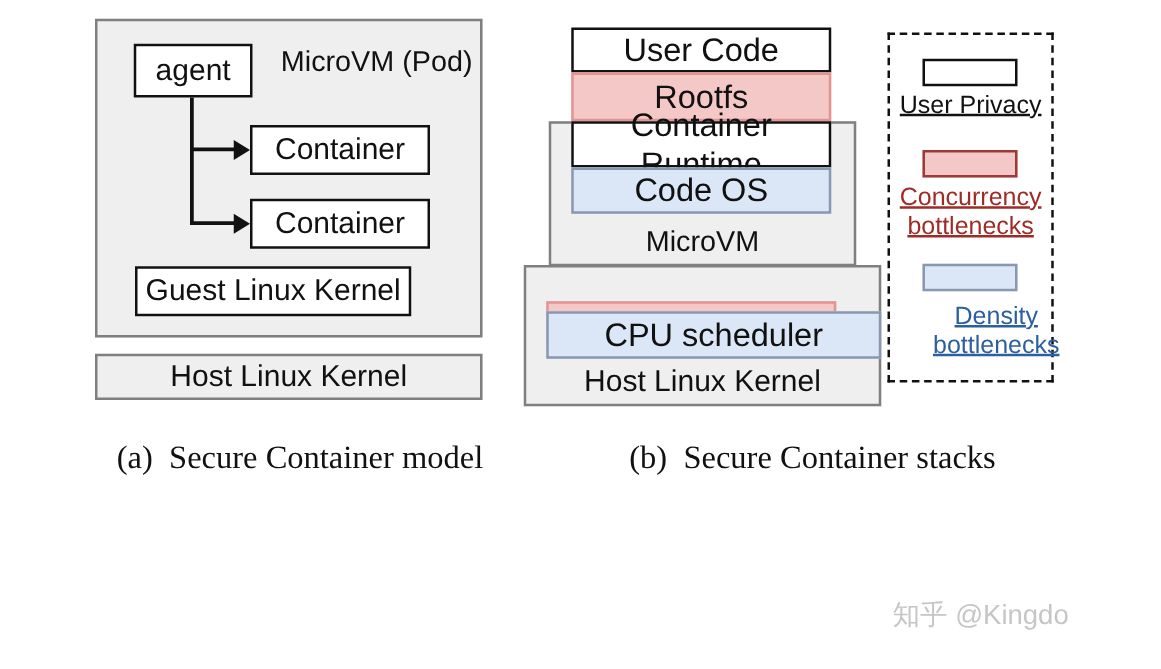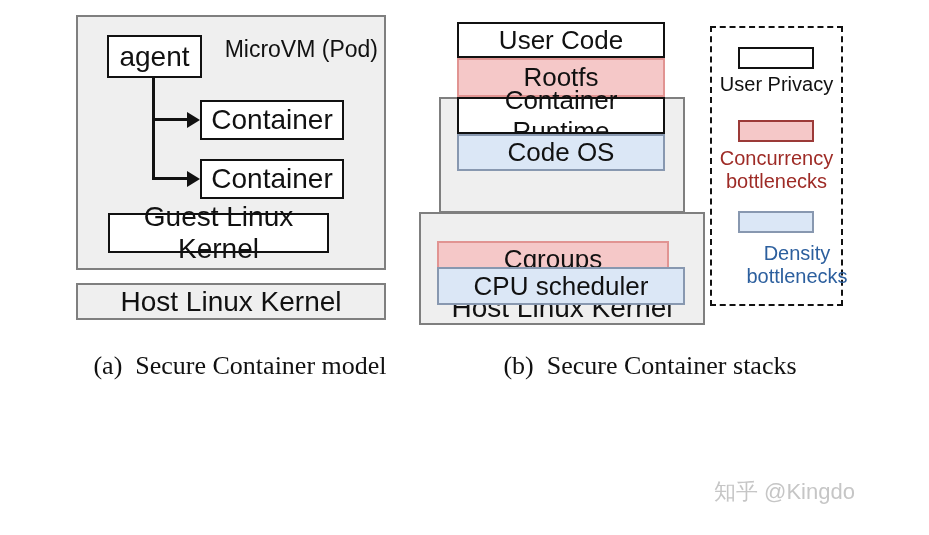--- a/index.html
+++ b/index.html
@@ -8,30 +8,30 @@
   .abs{position:absolute;box-sizing:border-box;}
   .center{display:flex;align-items:center;justify-content:center;text-align:center;}
 
   
   .graybox{background:var(--gray-fill,#efefef);border:2px solid var(--gray-border,#7f7f7f);}
   
   .whitebox{background:#ffffff;border:2px solid var(--black-border,#111);}
   .pinkbox{background:var(--pink-fill,#f5c8c8);border:2px solid var(--pink-border,#e19492);}
   .bluebox{background:var(--blue-fill,#dbe7f6);border:2px solid var(--blue-border,#8898b0);}
 
-  .lbl24{font-size:28px;}
+  .lbl24{font-size:24px;}
   .lbl23{font-size:23px;}
   .lbl22{font-size:26px;}
 
   .arrow-line{background:#111;}
   .arrowhead{width:0;height:0;border-top:8px solid transparent;border-bottom:8px solid transparent;
              border-left:13px solid #111;}
 
   .legend-box{border:2px dashed #111;background:#fff;}
-  .legend-text{font-size:20px;line-height:23px;text-align:center;}
+  .legend-text{font-size:20px;line-height:23px;text-align:center;text-decoration:underline;}
 
   .cap{font-family:"Liberation Serif", serif;font-size:26px;white-space:pre;text-align:center;}
   .figcap{font-family:"Liberation Serif", serif;font-size:30px;line-height:45px;white-space:pre;}
   .watermark{font-size:22px;color:var(--watermark-text,#c6c6c6);text-shadow:1px 1px 0 #ffffff;}
   .z2{z-index:2;}
 </style>
 </head>
 <body>
 
 <div class="page">
@@ -62,24 +62,25 @@
   <div class="abs graybox" style="left:419px;top:212px;width:286px;height:113px;"></div>
 
   <div class="abs whitebox center lbl22 z2" style="left:457px;top:22px;width:208px;height:36px;">User Code</div>
 
   <div class="abs pinkbox center lbl22 z2" style="left:457px;top:58px;width:208px;height:39px;">Rootfs</div>
 
   <div class="abs whitebox center lbl22 z2" style="left:457px;top:97px;width:208px;height:37px;">Container Runtime</div>
 
   <div class="abs bluebox center lbl22 z2" style="left:457px;top:134px;width:208px;height:37px;">Code OS</div>
 
+  <div class="abs lbl23" style="left:439px;top:180px;width:246px;text-align:center;">MicroVM</div>
 
   <div class="abs pinkbox center lbl22 z2" style="left:437px;top:213px;width:232px;height:36px;margin-top:28px;">Cgroups</div>
 
-  <div class="abs bluebox center lbl22 z2" style="left:437px;top:249px;width:248px;height:38px;margin-top:18px;">CPU scheduler</div>
+  <div class="abs bluebox center lbl22 z2" style="left:437px;top:249px;width:268px;height:38px;">CPU scheduler</div>
 
   <div class="abs lbl24" style="left:419px;top:292px;width:286px;text-align:center;">Host Linux Kernel</div>
 
   <div class="abs cap" style="left:465px;top:351px;width:370px;">(b)  Secure Container stacks</div>
 
   <div class="abs legend-box" style="left:710px;top:26px;width:133px;height:280px;"></div>
 
   <div class="abs whitebox" style="left:738px;top:47px;width:76px;height:22px;"></div>
   <div class="abs legend-text" style="left:705px;top:73px;width:143px;color:#111;">User Privacy</div>
 

